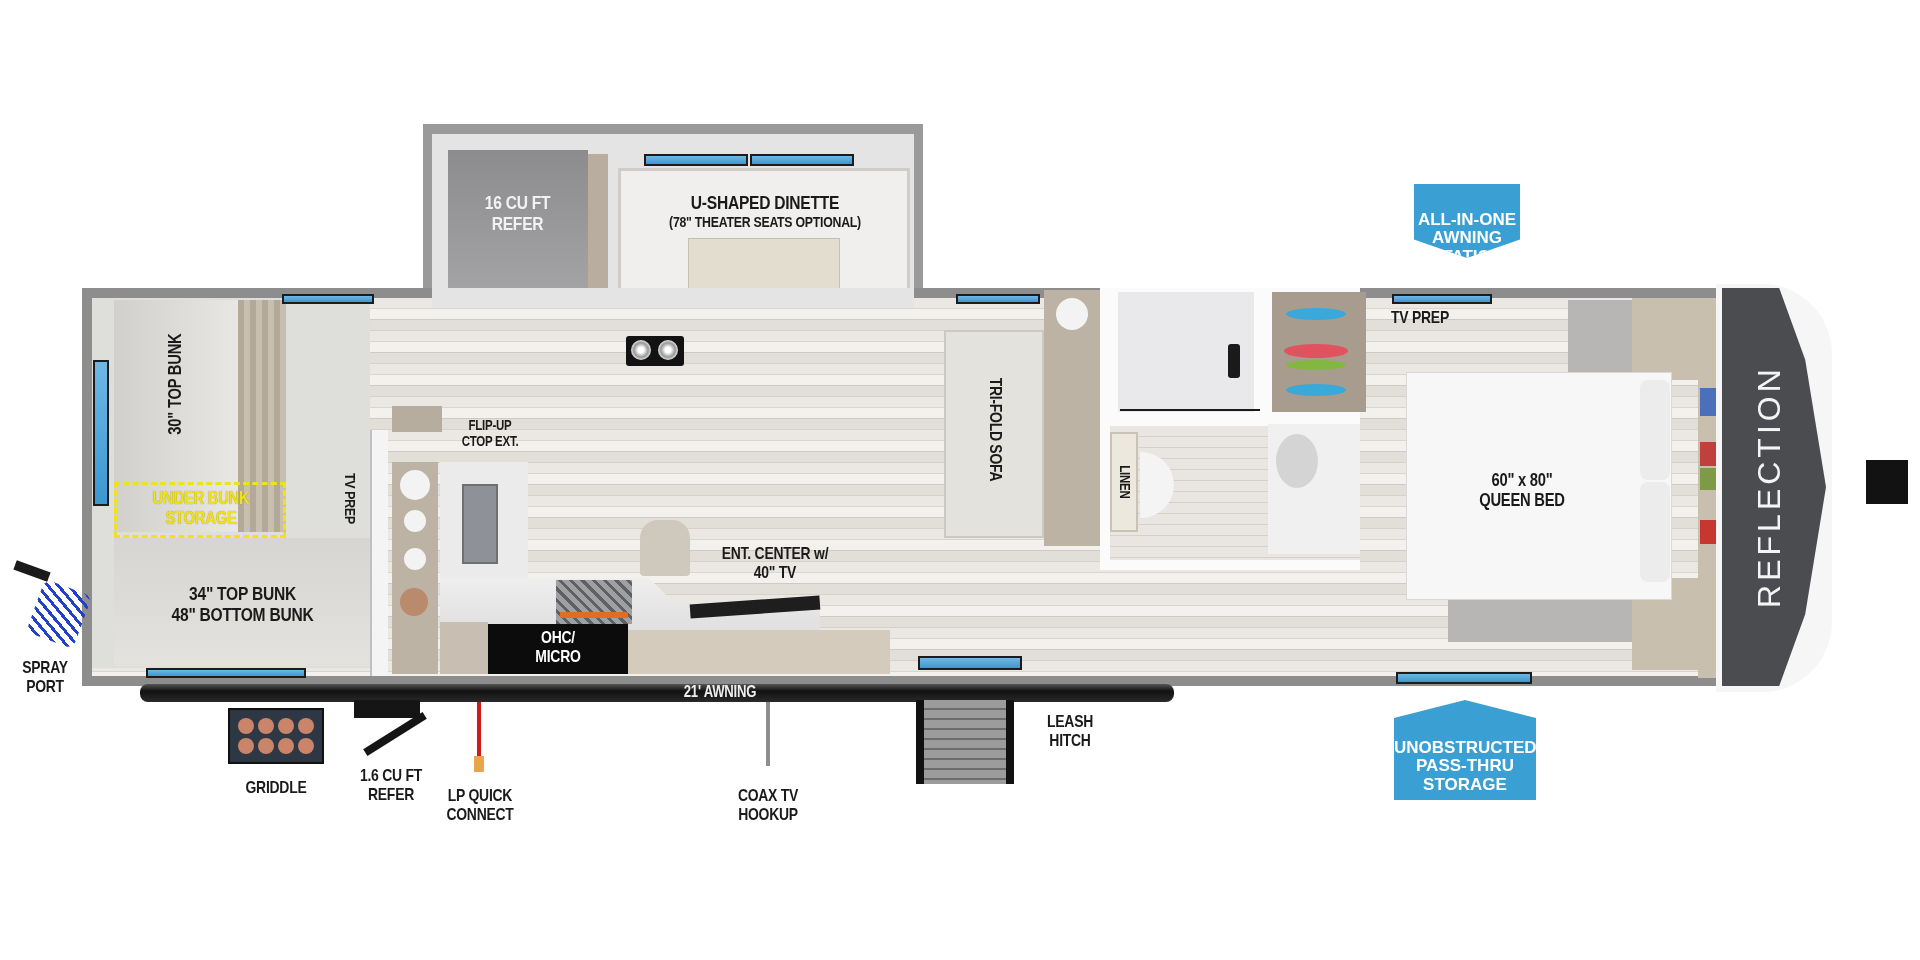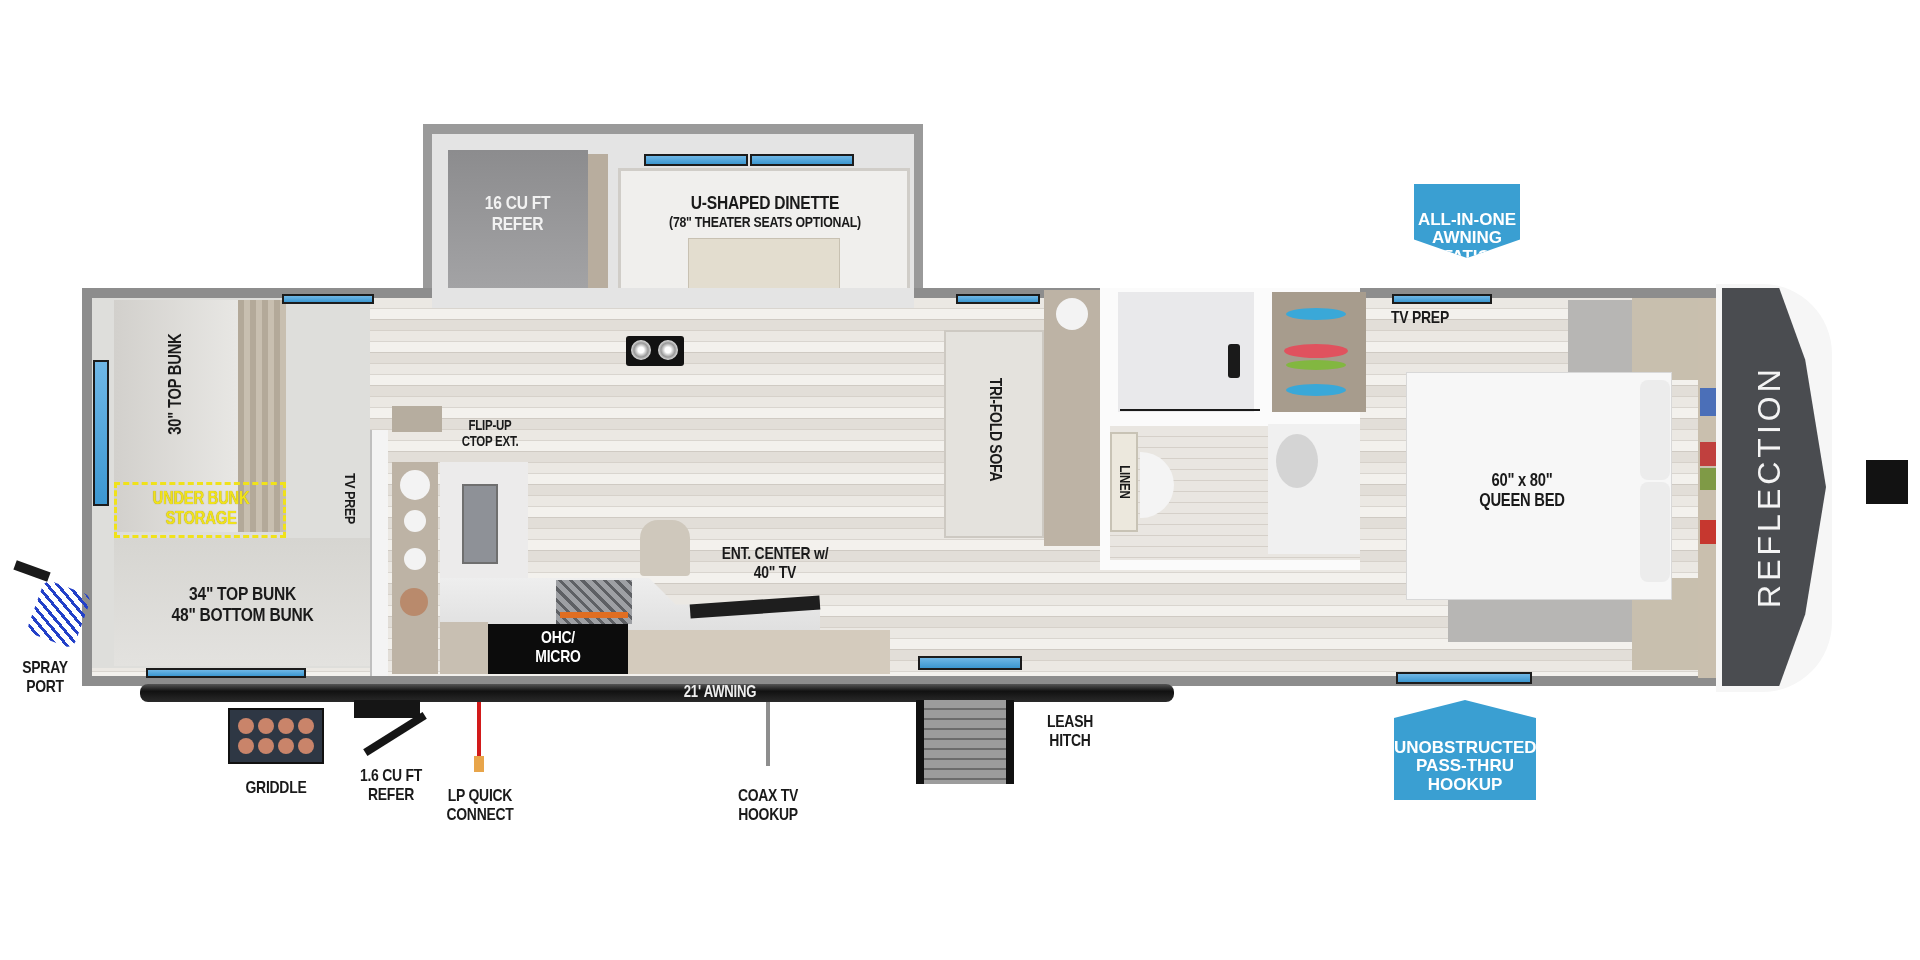--- a/index.html
+++ b/index.html
@@ -124,21 +124,21 @@
 <div class="abs" style="left:1866px;top:460px;width:42px;height:44px;background:#121212;"></div>
 
 <div class="callout" style="left:1414px;top:184px;width:106px;height:66px;padding-top:8px;clip-path:polygon(0 0,100% 0,100% 75%,50% 100%,0 75%);">
   <span>ALL-IN-ONE
 AWNING
 STATION</span>
 </div>
 <div class="callout" style="left:1394px;top:700px;width:142px;height:80px;padding-top:20px;clip-path:polygon(0 18%,50% 0,100% 18%,100% 100%,0 100%);">
   <span>UNOBSTRUCTED
 PASS-THRU
-HOOKUP</span>
+STORAGE</span>
 </div>
 
 <div class="abs" style="left:140px;top:684px;width:1034px;height:18px;background:linear-gradient(180deg,#555,#111 40%,#2a2a2a);border-radius:8px;"></div>
 <div class="lbl" style="left:620px;top:683px;width:200px;font-size:16px;color:#eee;">21' AWNING</div>
 
 <div class="abs" style="left:14px;top:566px;width:36px;height:10px;background:#1a1a1a;transform:rotate(20deg);"></div>
 <div class="abs" style="left:34px;top:586px;width:50px;height:56px;background:repeating-linear-gradient(30deg,transparent 0 5px,#2340c8 5px 8px);transform:rotate(20deg);border-radius:8px;"></div>
 <div class="lbl" style="left:10px;top:658px;width:70px;font-size:17px;">SPRAY
 PORT</div>
 

